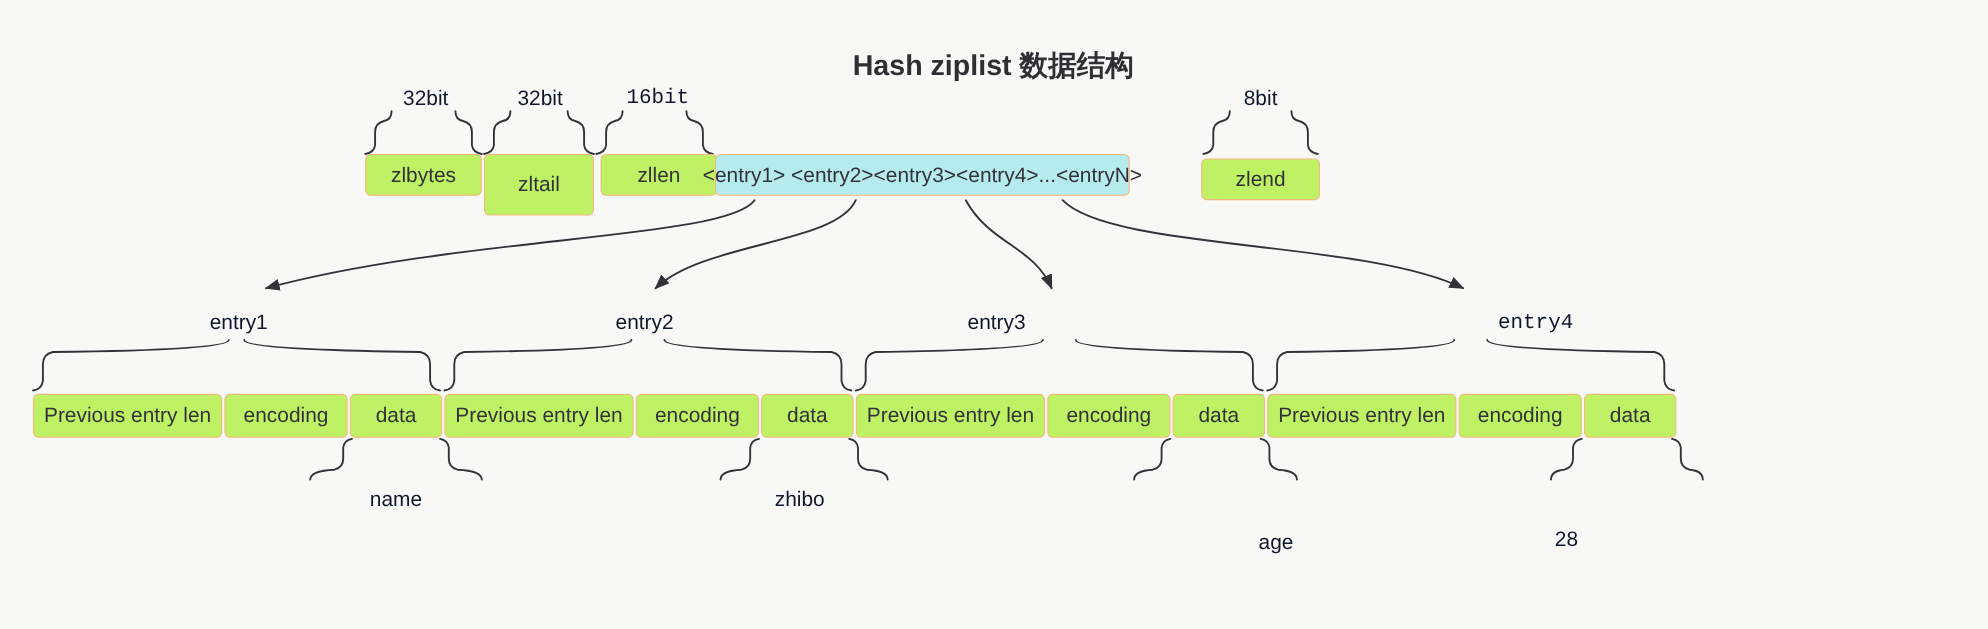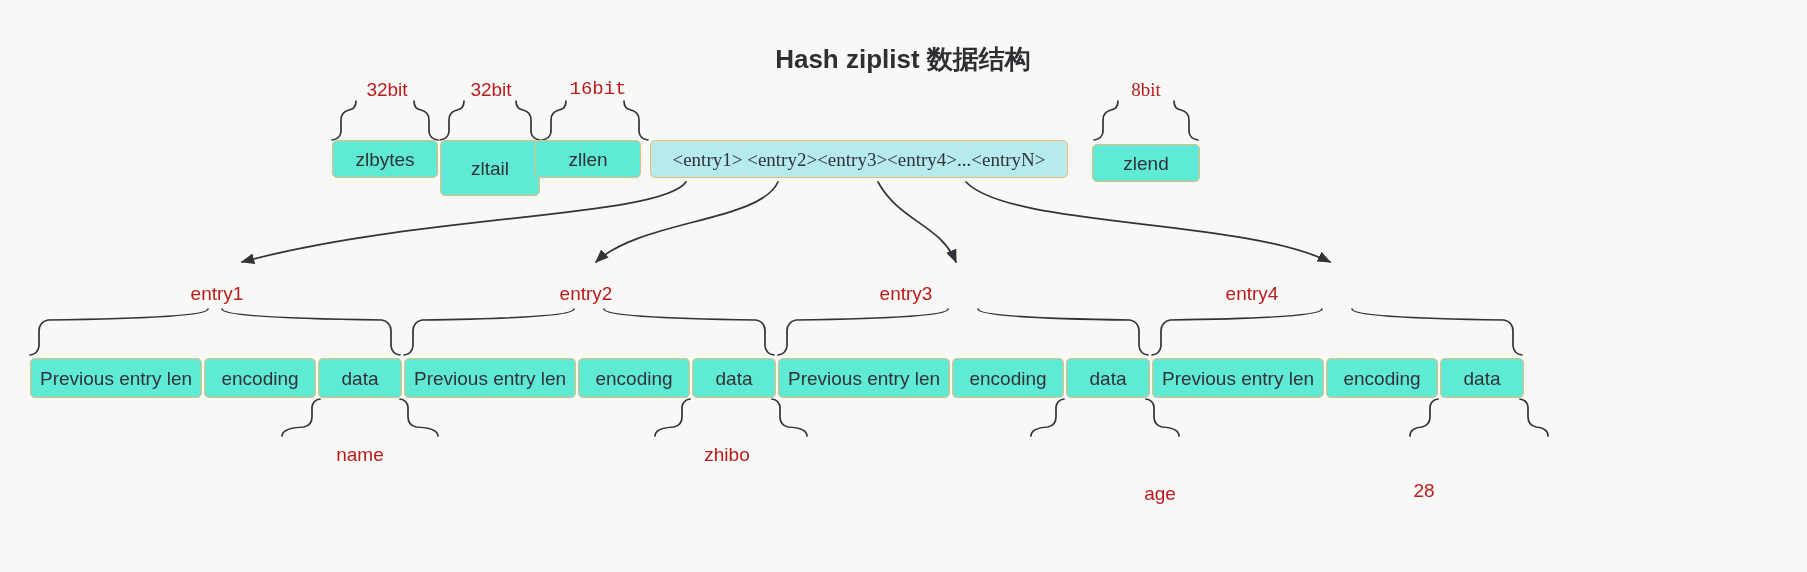--- a/index.html
+++ b/index.html
@@ -19,29 +19,29 @@
     position:absolute;
     box-sizing:border-box;
     border:1.4px solid #f5b87a;
     border-radius:5px;
     display:flex;align-items:center;justify-content:center;
     font-size:19px;
     line-height:1;
     white-space:nowrap;
     color:#333238;
   }
-  .pink{background:#5eead4;}
+  .pink{background:#bef264;}
   .cyan{background:#b6ebee;}
 
   .plain{
     position:absolute;
     font-size:19px;
     line-height:1;
     white-space:nowrap;
-    color:#b91c1c;
+    color:#0f172a;
     transform:translateX(-50%);
   }
 
   #page-title{
     position:absolute;
     left:903px;top:42px;
     transform:translateX(-50%);
     font-size:26px;
     font-weight:bold;
     white-space:nowrap;
@@ -117,32 +117,32 @@
       <g>
         <path d="M1438,399 q-7,1 -8,8 l0,10 q0,8 -8,10 q-12,1 -12,9"></path>
         <path d="M1520,399 q7,1 8,8 l0,10 q0,8 8,10 q12,1 12,9"></path>
       </g>
     </g>
   </svg>
 
   <div class="plain" style="left:387px;top:80px;">32bit</div>
   <div class="plain" style="left:491px;top:80px;">32bit</div>
   <div class="plain" style="left:598px;top:80px;font-family:Liberation Mono, monospace;">16bit</div>
-  <div class="plain" style="left:1146px;top:80px;font-family:Liberation Serif, serif;">8bit</div>
+  <div class="plain" style="left:1146px;top:80px;">8bit</div>
 
   <div class="node pink" style="left:332px;top:140px;width:106px;height:38px;">zlbytes</div>
   <div class="node pink" style="left:440px;top:140px;width:100px;height:56px;">zltail</div>
-  <div class="node pink" style="left:535px;top:140px;width:106px;height:38px;">zllen</div>
-  <div class="node cyan" style="left:650px;top:140px;width:418px;height:38px;font-family:Liberation Serif, serif;">&lt;entry1&gt; &lt;entry2&gt;&lt;entry3&gt;&lt;entry4&gt;...&lt;entryN&gt;</div>
+  <div class="node pink" style="left:546px;top:140px;width:106px;height:38px;">zllen</div>
+  <div class="node cyan" style="left:650px;top:140px;width:377px;height:38px;">&lt;entry1&gt; &lt;entry2&gt;&lt;entry3&gt;&lt;entry4&gt;...&lt;entryN&gt;</div>
   <div class="node pink" style="left:1092px;top:144px;width:108px;height:38px;">zlend</div>
 
   <div class="plain" style="left:217px;top:284px;">entry1</div>
   <div class="plain" style="left:586px;top:284px;">entry2</div>
   <div class="plain" style="left:906px;top:284px;">entry3</div>
-  <div class="plain" style="left:1252px;top:284px;">entry4</div>
+  <div class="plain" style="left:1396px;top:284px;font-family:Liberation Mono, monospace;">entry4</div>
 
   <div class="node pink" style="left:30px;top:358px;width:172px;height:40px;">Previous entry len</div>
   <div class="node pink" style="left:204px;top:358px;width:112px;height:40px;">encoding</div>
   <div class="node pink" style="left:318px;top:358px;width:84px;height:40px;">data</div>
 
   <div class="node pink" style="left:404px;top:358px;width:172px;height:40px;">Previous entry len</div>
   <div class="node pink" style="left:578px;top:358px;width:112px;height:40px;">encoding</div>
   <div class="node pink" style="left:692px;top:358px;width:84px;height:40px;">data</div>
 
   <div class="node pink" style="left:778px;top:358px;width:172px;height:40px;">Previous entry len</div>

